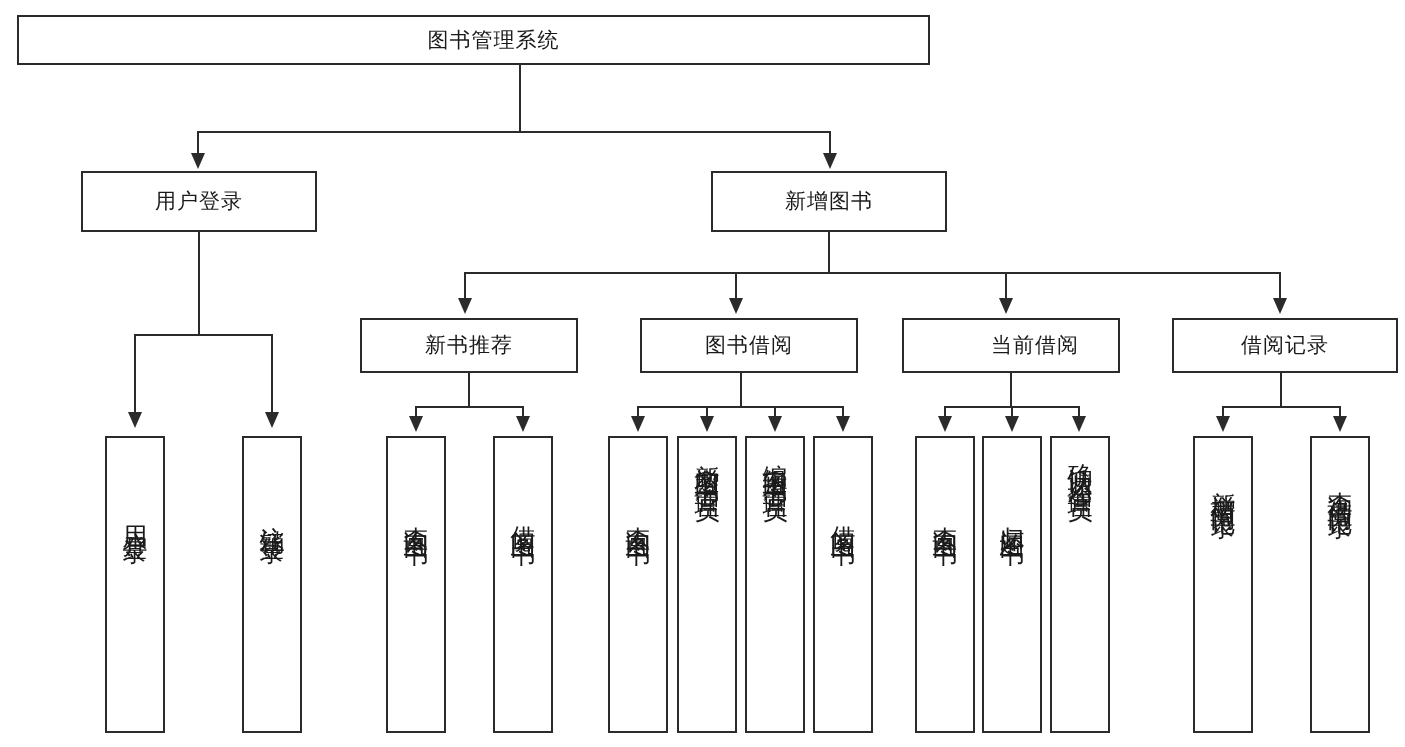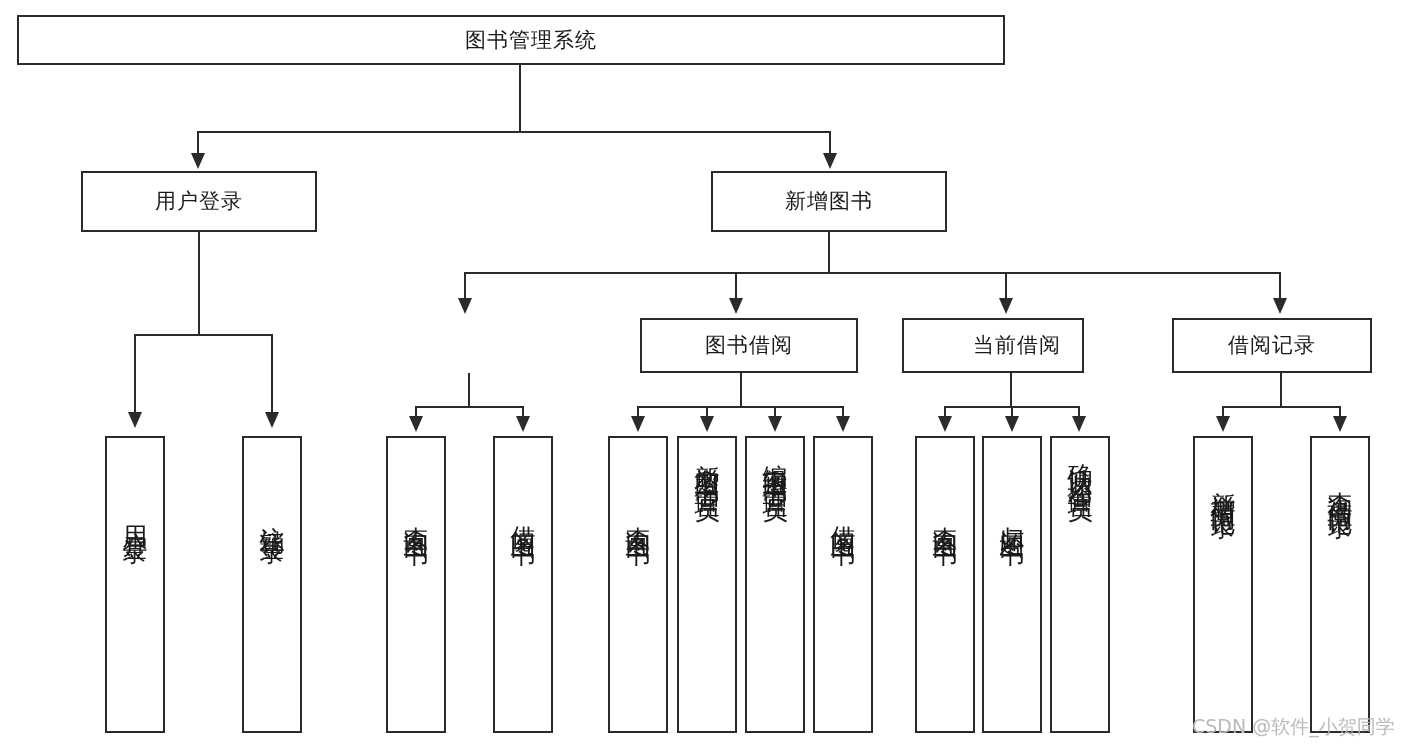--- a/index.html
+++ b/index.html
@@ -70,21 +70,21 @@
     font-size: 19px;
     white-space: nowrap;
     user-select: none;
   }
 </style>
 </head>
 <body>
 
 <div id="canvas">
 
-  <div class="node horiz" style="left:17px; top:15px; width:988px; height:50px;padding-left:40px;">
+  <div class="node horiz" style="left:17px; top:15px; width:913px; height:50px;padding-left:40px;">
     <span>图书管理系统</span>
   </div>
 
   <div class="ln vl" style="left:519px; top:65px; width:2px; height:67px;"></div>
 
   <div class="ln hl" style="left:197px; top:131px; width:634px; height:2px;"></div>
 
   <div class="ln vl" style="left:197px; top:131px; width:2px; height:24px;"></div>
   <div class="arrow" style="left:191px; top:153px;"></div>
 
@@ -110,27 +110,30 @@
 
   <div class="ln vl" style="left:464px; top:272px; width:2px; height:28px;"></div>
   <div class="arrow" style="left:458px; top:298px;"></div>
   <div class="ln vl" style="left:735px; top:272px; width:2px; height:28px;"></div>
   <div class="arrow" style="left:729px; top:298px;"></div>
   <div class="ln vl" style="left:1005px; top:272px; width:2px; height:28px;"></div>
   <div class="arrow" style="left:999px; top:298px;"></div>
   <div class="ln vl" style="left:1279px; top:272px; width:2px; height:28px;"></div>
   <div class="arrow" style="left:1273px; top:298px;"></div>
 
+  <div class="node horiz" style="left:360px; top:318px; width:218px; height:55px;">
+    <span>新书推荐</span>
+  </div>
   <div class="node horiz" style="left:632px; top:318px; width:218px; height:55px;margin-left:8px;">
     <span>图书借阅</span>
   </div>
-  <div class="node horiz" style="left:902px; top:318px; width:182px; height:55px;padding-left:48px;">
+  <div class="node horiz" style="left:902px; top:318px; width:218px; height:55px;padding-left:48px;">
     <span>当前借阅</span>
   </div>
-  <div class="node horiz" style="left:1172px; top:318px; width:200px; height:55px;">
+  <div class="node horiz" style="left:1172px; top:318px; width:226px; height:55px;">
     <span>借阅记录</span>
   </div>
 
   <div class="ln vl" style="left:468px; top:373px; width:2px; height:35px;"></div>
   <div class="ln hl" style="left:415px; top:406px; width:108px; height:2px;"></div>
   <div class="ln vl" style="left:415px; top:406px; width:2px; height:12px;"></div>
   <div class="arrow" style="left:409px; top:416px;"></div>
   <div class="ln vl" style="left:522px; top:406px; width:2px; height:12px;"></div>
   <div class="arrow" style="left:516px; top:416px;"></div>
 
@@ -198,15 +201,14 @@
     <span class="vlabel">确认归还（管理员）</span>
   </div>
 
   <div class="node vert" style="left:1193px; top:436px; width:60px; height:297px; padding-top:33px;">
     <span class="vlabel">新增借阅记录</span>
   </div>
   <div class="node vert" style="left:1310px; top:436px; width:60px; height:297px; padding-top:33px;">
     <span class="vlabel">查询借阅记录</span>
   </div>
 
-  <div id="watermark" style="left:1192px; top:714px;">CSDN @软件_小贺同学</div>
 
 </div>
 
 </body></html>

